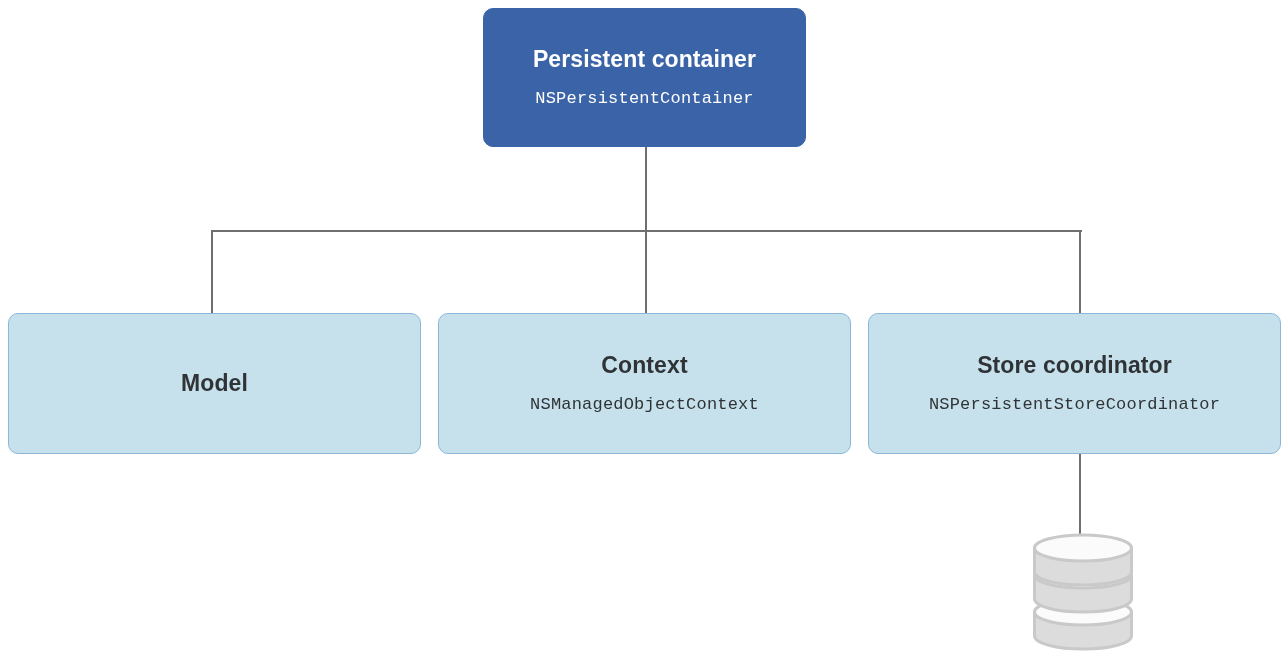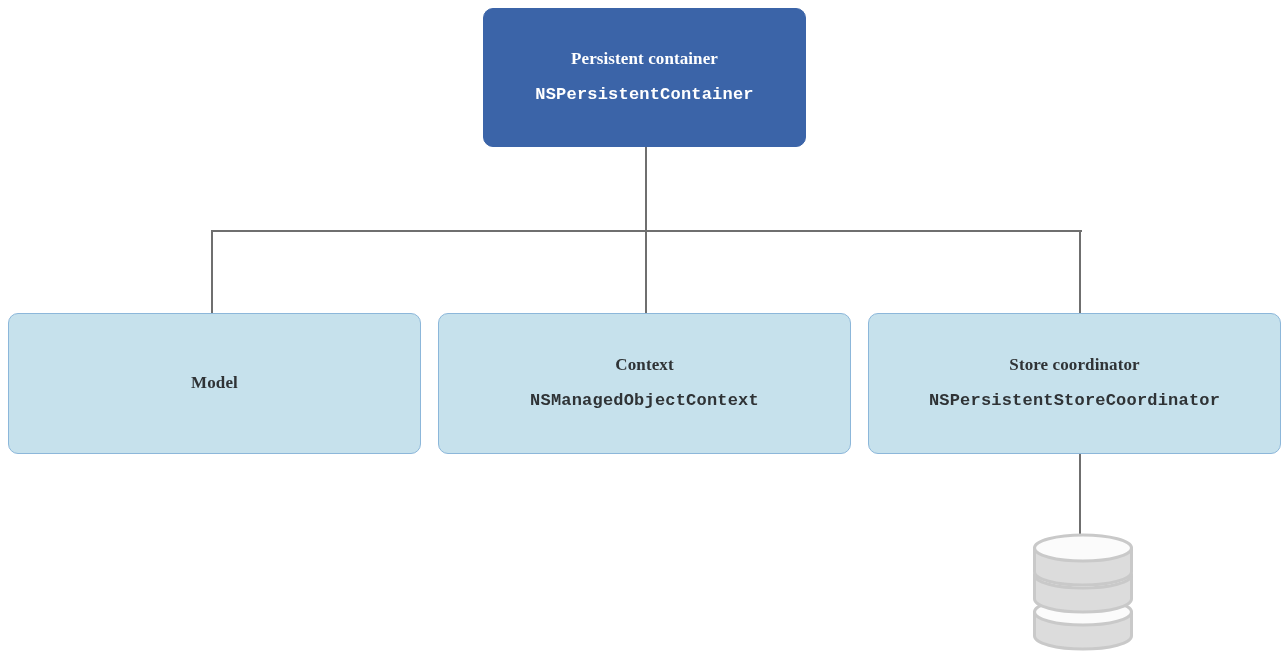--- a/index.html
+++ b/index.html
@@ -34,33 +34,32 @@
     box-sizing: border-box;
     border-radius: 10px;
     display: flex;
     flex-direction: column;
     align-items: center;
     justify-content: center;
     text-align: center;
     padding: 0 10px;
   }
   .node .title {
-    font-family: Liberation Serif, serif;
+    font-family: Liberation Sans, sans-serif;
     font-weight: bold;
-    font-size: 17px;
+    font-size: 23px;
     line-height: 1.35;
     letter-spacing: 0.1px;
   }
   .node .subtitle {
     font-family: "Liberation Mono", monospace;
     font-size: 17px;
     line-height: 1.35;
     margin-top: 13px;
     letter-spacing: 0.2px;
-    font-weight: bold;
   }
 
   .node-root {
     background: #3b64a8;
     border: 1px solid #3b64a8;
   }
   .node-root .title,
   .node-root .subtitle { color: #ffffff; }
 
   .node-leaf {

